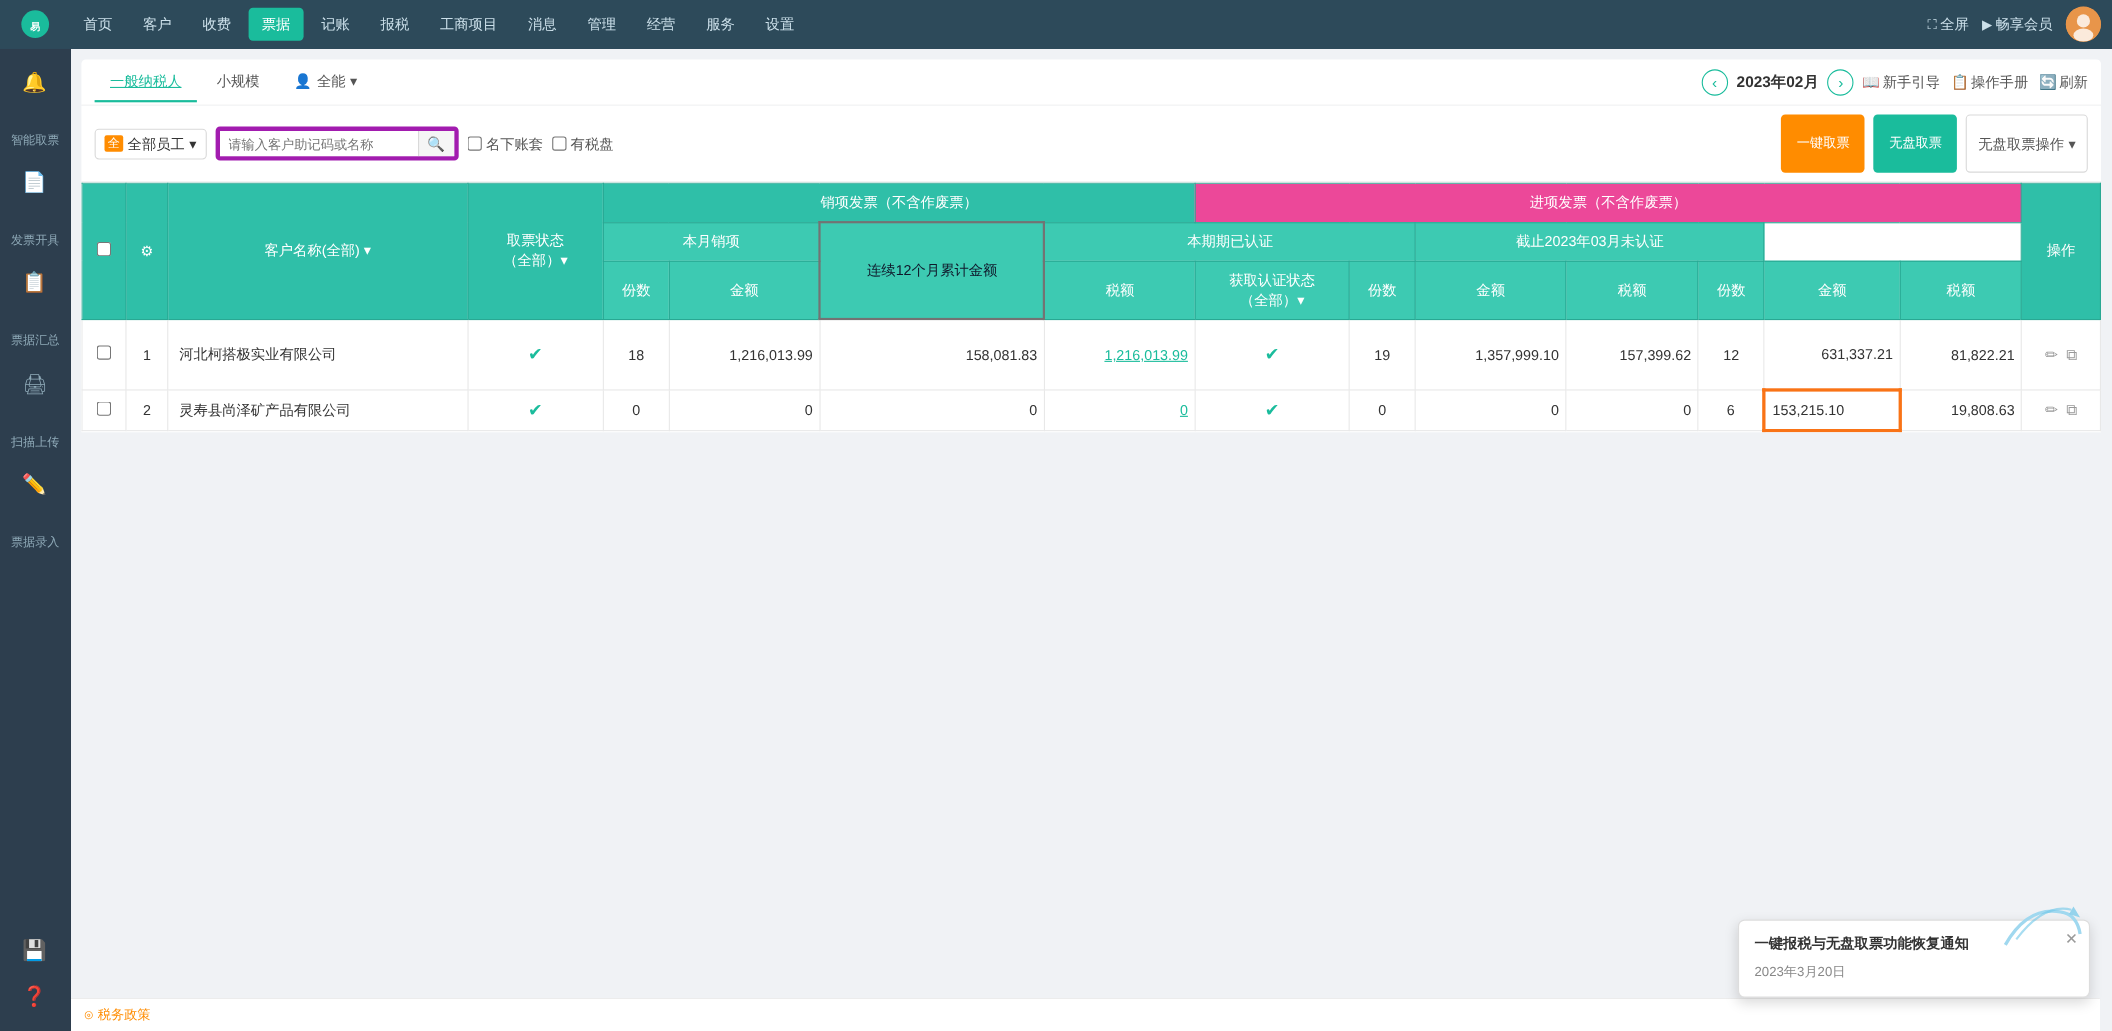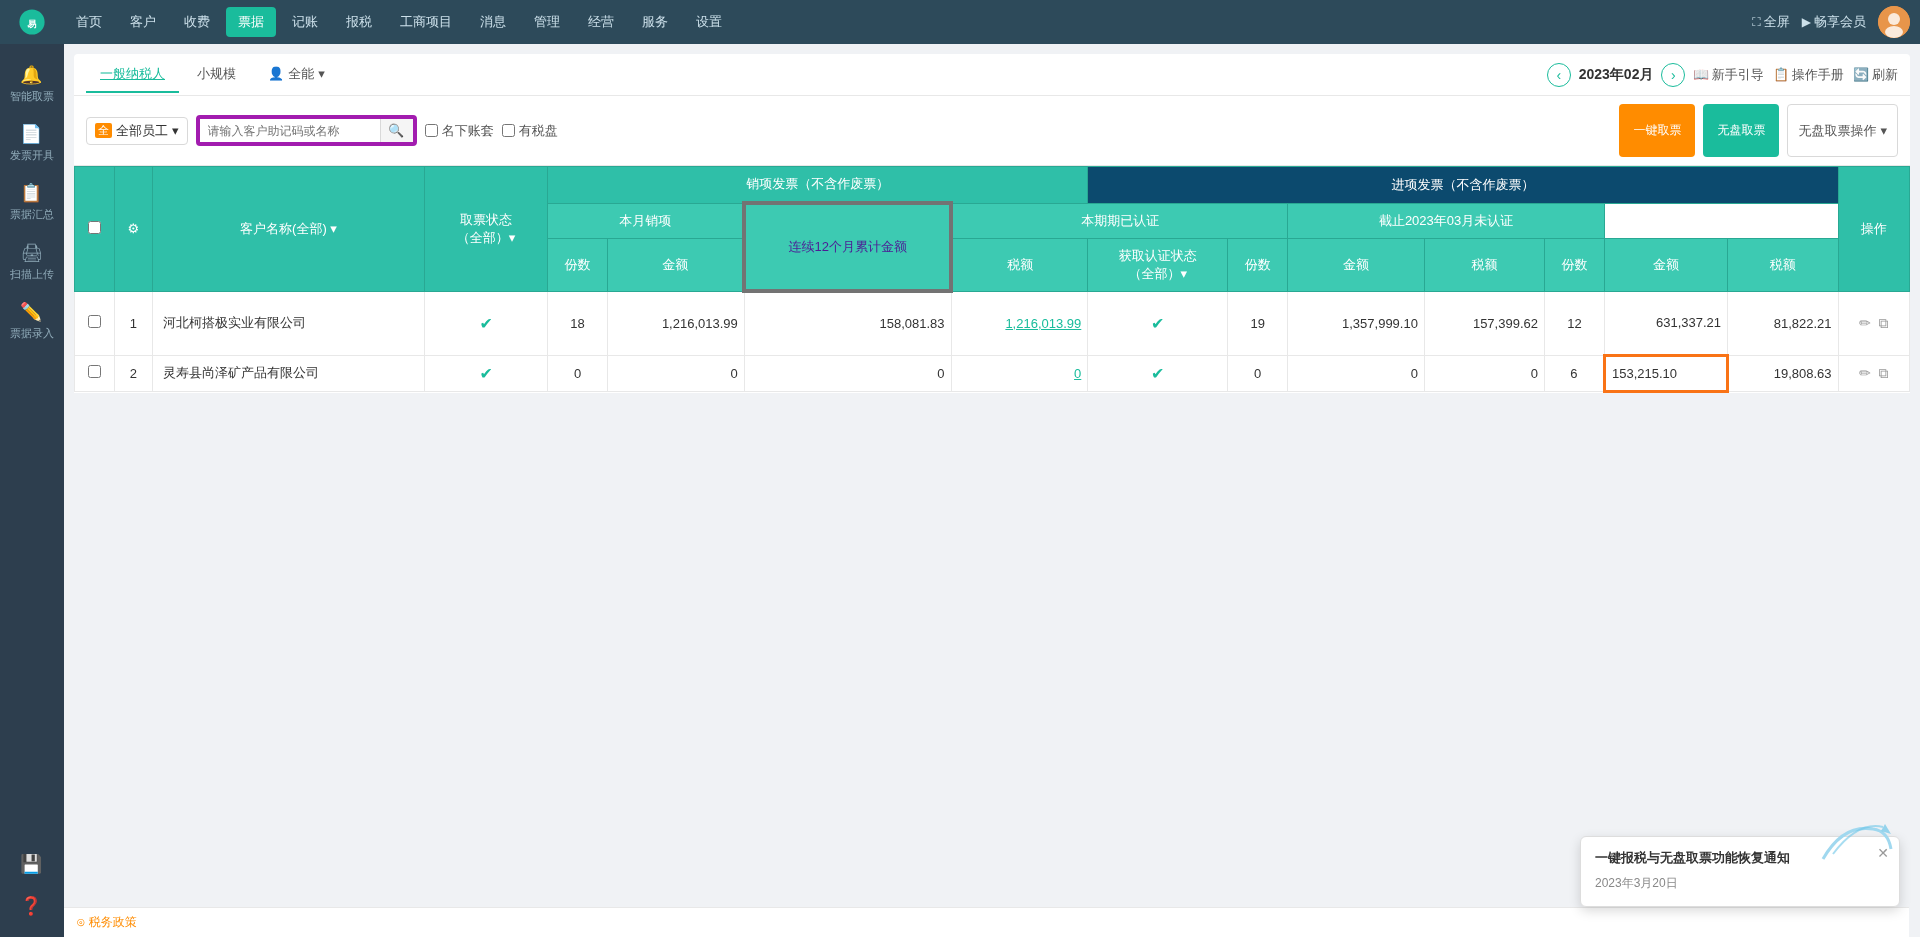--- a/index.html
+++ b/index.html
@@ -65,21 +65,21 @@
       flex-direction: column;
       align-items: center;
       padding: 10px 4px;
       cursor: pointer;
       color: #8faab8;
       width: 100%;
       text-align: center;
       gap: 4px;
     }
     .sidebar-item .icon { font-size: 18px; }
-    .sidebar-item .label { font-size: 11px; line-height: 1.2; }
+    .sidebar-item .label { font-size: 11px; line-height: 1.2; margin-top: 32px; }
     .sidebar-bottom {
       margin-top: auto;
       width: 100%;
       display: flex;
       flex-direction: column;
       align-items: center;
       padding-bottom: 10px;
     }
 
     
@@ -398,26 +398,26 @@
           <tr>
     <th rowspan="3" style="background:#2fbfa8;color:#fff;border:1px solid #29a893;padding:8px 6px;">
       <input type="checkbox" style="">
     </th>
     <th rowspan="3" style="background:#2fbfa8;color:#fff;border:1px solid #29a893;padding:8px 6px;">
       <span>⚙</span>
     </th>
     <th rowspan="3" style="background:#2fbfa8;color:#fff;border:1px solid #29a893;padding:8px 6px;min-width:140px;">客户名称(全部) ▾</th>
     <th rowspan="3" style="background:#2fbfa8;color:#fff;border:1px solid #29a893;padding:8px 6px;min-width:80px;">取票状态<br>（全部）▾</th>
     <th colspan="4" style="background:#2fbfa8;color:#fff;border:1px solid #29a893;padding:8px 6px;text-align:center;">销项发票（不含作废票）</th>
-    <th colspan="7" style="background:#0c4a6e;color:#fff;border:1px solid #29a893;padding:8px 6px;text-align:center;">进项发票（不含作废票）</th>
+    <th colspan="7" style="background:#ec4899;color:#fff;border:1px solid #29a893;padding:8px 6px;text-align:center;">进项发票（不含作废票）</th>
     <th rowspan="3" style="background:#2fbfa8;color:#fff;border:1px solid #29a893;padding:8px 6px;">操作</th>
   </tr>
           <tr>
     <th colspan="2" style="background:#3dcab2;color:#fff;border:1px solid #29a893;padding:8px 6px;text-align:center;">本月销项</th>
-    <th rowspan="2" style="background:#3dcab2;color:#4c1d95;border:4px solid #737373;padding:8px 6px;text-align:center;min-width:110px;">连续12个月累计金额</th>
+    <th rowspan="2" style="background:#3dcab2;color:#0f172a;border:2px solid #737373;padding:8px 6px;text-align:center;min-width:110px;">连续12个月累计金额</th>
     <th colspan="3" style="background:#3dcab2;color:#fff;border:1px solid #29a893;padding:8px 6px;text-align:center;">本期期已认证</th>
     <th colspan="3" style="background:#3dcab2;color:#fff;border:1px solid #29a893;padding:8px 6px;text-align:center;">截止2023年03月未认证</th>
   </tr>
           <tr>
     <th style="background:#3dcab2;color:#fff;border:1px solid #29a893;padding:8px 6px;text-align:center;">份数</th>
     <th style="background:#3dcab2;color:#fff;border:1px solid #29a893;padding:8px 6px;text-align:center;">金额</th>
     <th style="background:#3dcab2;color:#fff;border:1px solid #29a893;padding:8px 6px;text-align:center;">税额</th>
     <th style="background:#3dcab2;color:#fff;border:1px solid #29a893;padding:8px 6px;text-align:center;min-width:80px;">获取认证状态<br>（全部）▾</th>
     <th style="background:#3dcab2;color:#fff;border:1px solid #29a893;padding:8px 6px;text-align:center;">份数</th>
     <th style="background:#3dcab2;color:#fff;border:1px solid #29a893;padding:8px 6px;text-align:center;">金额</th>

